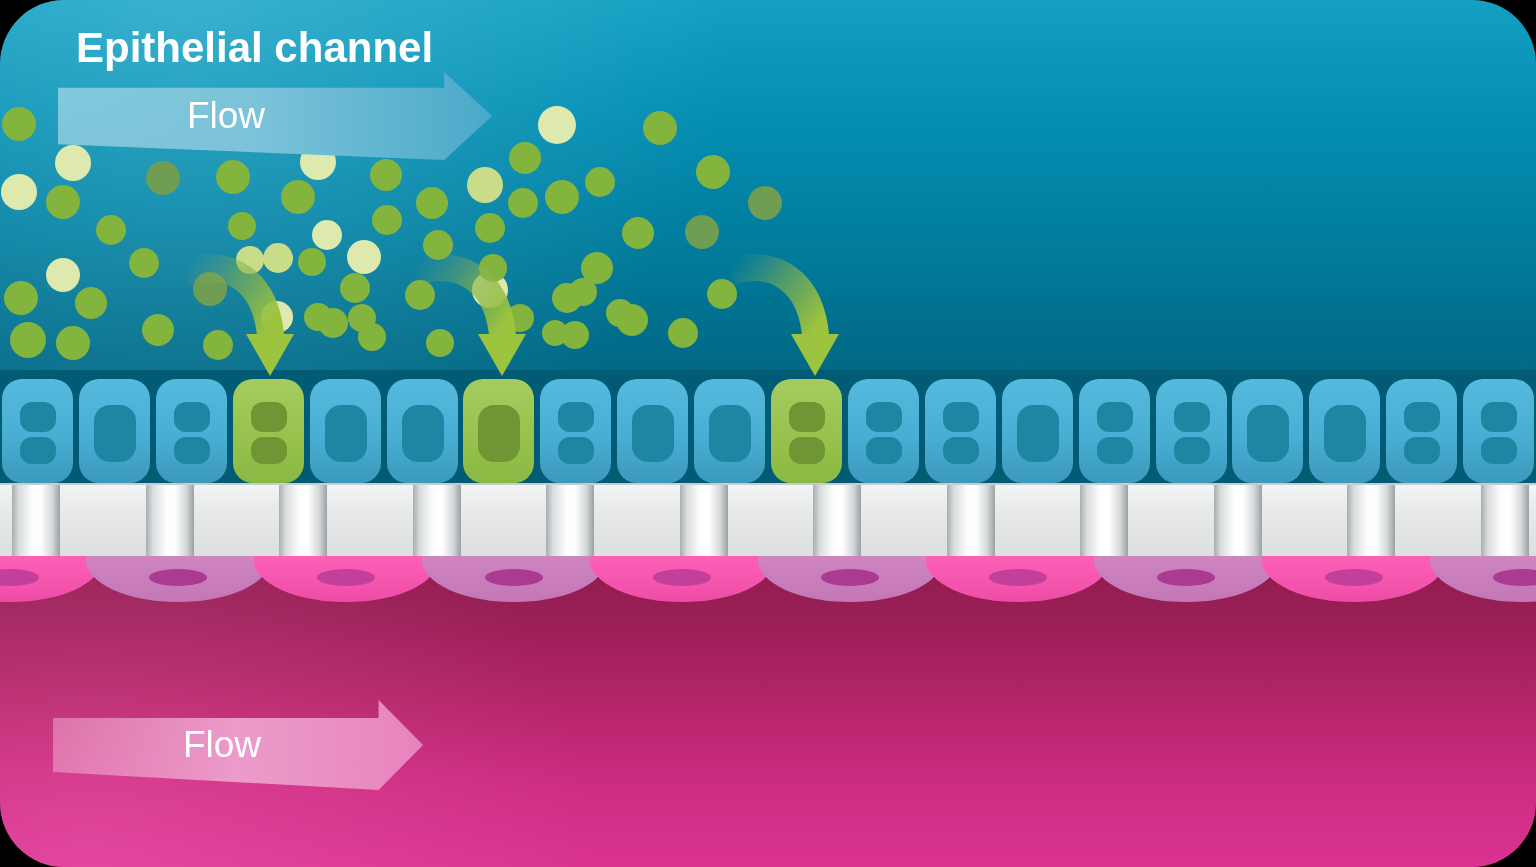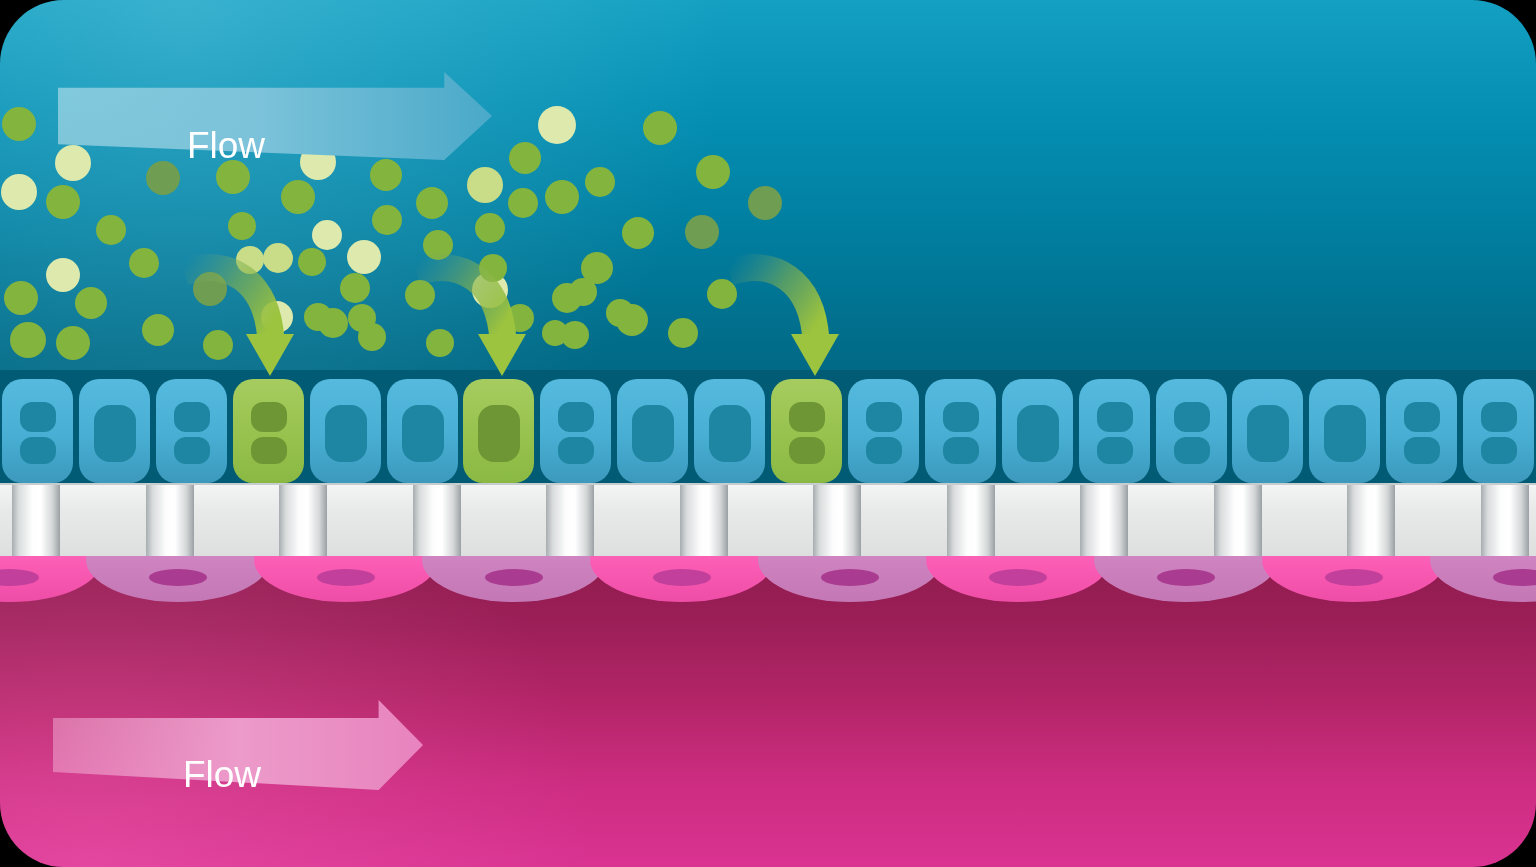--- a/index.html
+++ b/index.html
@@ -62,21 +62,21 @@
     background:linear-gradient(90deg,rgba(205,233,242,.55) 0%,#7cc3da 45%,#4aa9c9 100%);
     clip-path:polygon(0% 18%,89% 18%,89% 0%,100% 50%,89% 100%,0% 82%);}
   .flow-arrow.bottom{left:53px;top:700px;width:370px;height:90px;
     background:linear-gradient(90deg,rgba(246,190,223,.45) 0%,#ec9bca 50%,#e883be 100%);
     clip-path:polygon(0% 20%,88% 20%,88% 0%,100% 50%,88% 100%,0% 80%);}
 
   
   .title{position:absolute;color:#fff;font-weight:bold;font-size:42px;letter-spacing:0px;}
   .title.epi{left:76px;top:24px;}
   .title.endo{left:76px;top:799px;}
-  .flow-label{position:absolute;color:#fff;font-size:37px;width:140px;text-align:center;margin-top:30px;}
+  .flow-label{position:absolute;color:#fff;font-size:37px;width:140px;text-align:center;}
   .flow-label.top{left:156px;top:95px;}
   .flow-label.bottom{left:152px;top:724px;}
 </style>
 </head>
 <body>
 
 <div id="figure">
 
   <div class="top-bg"></div>
   <div class="cell-band"></div>
@@ -279,15 +279,16 @@
       <div class="endo-nuc muted" style="left: 1157px;"></div>
       <div class="endo-cell bright" style="left: 1262px;"></div>
       <div class="endo-nuc bright" style="left: 1325px;"></div>
       <div class="endo-cell muted" style="left: 1430px;"></div>
       <div class="endo-nuc muted" style="left: 1493px;"></div>
     </div>
 
   <div class="flow-arrow top"></div>
   <div class="flow-arrow bottom"></div>
 
+  <div class="title epi">Epithelial channel</div>
   <div class="flow-label top">Flow</div>
   <div class="flow-label bottom">Flow</div>
 </div>
 
 </body></html>

